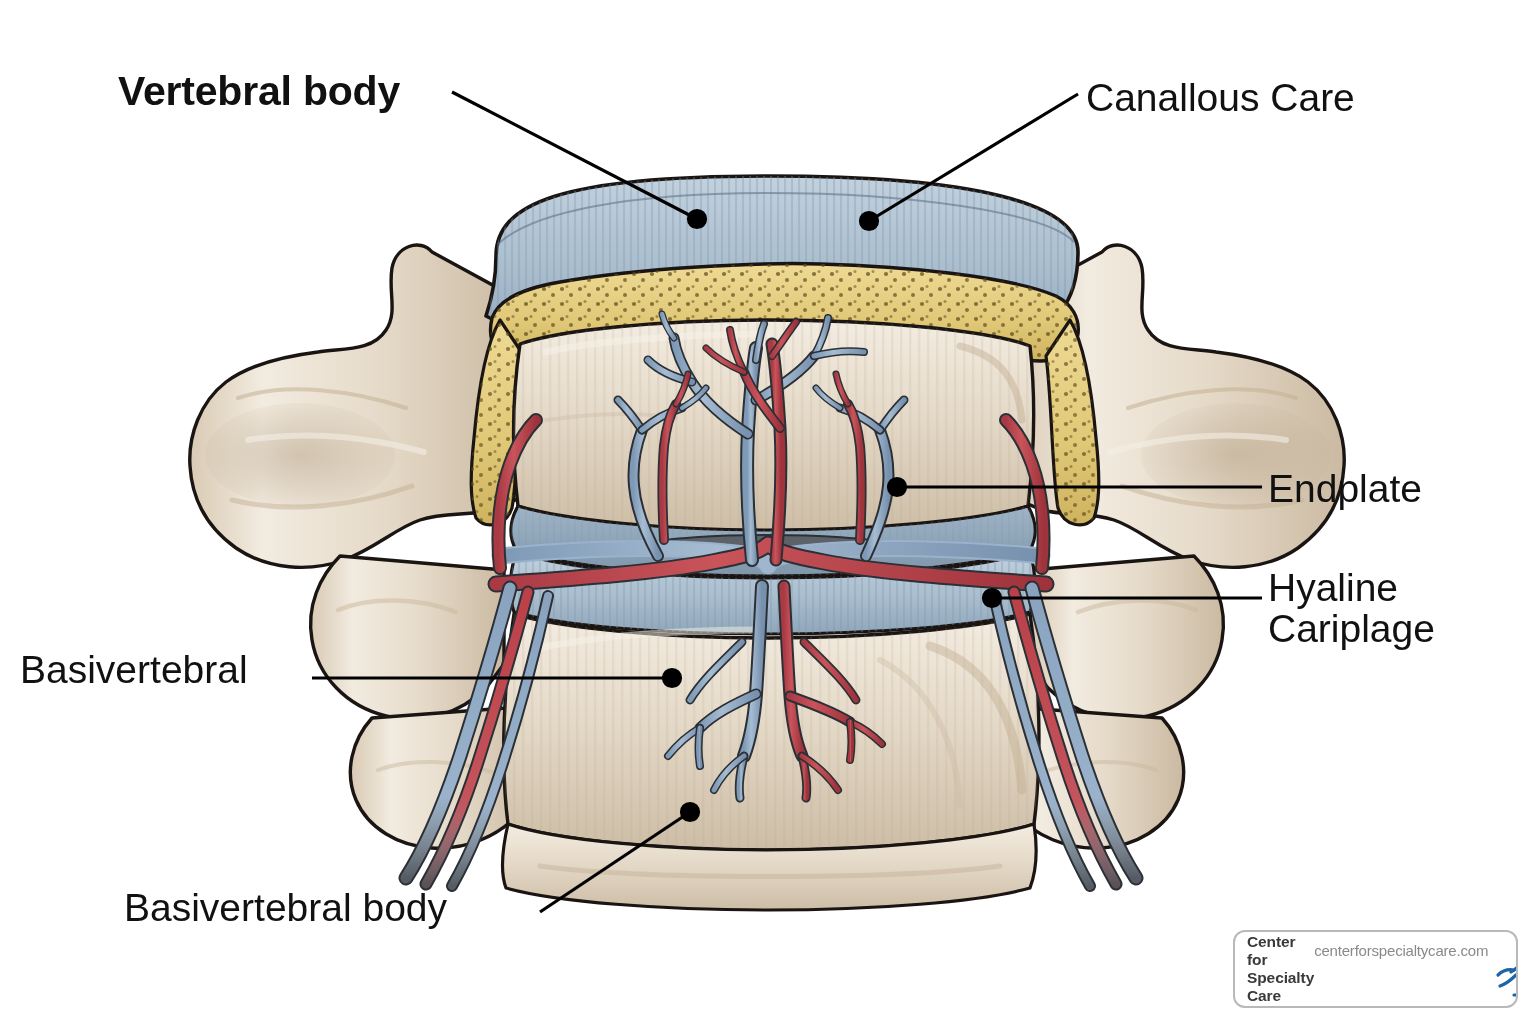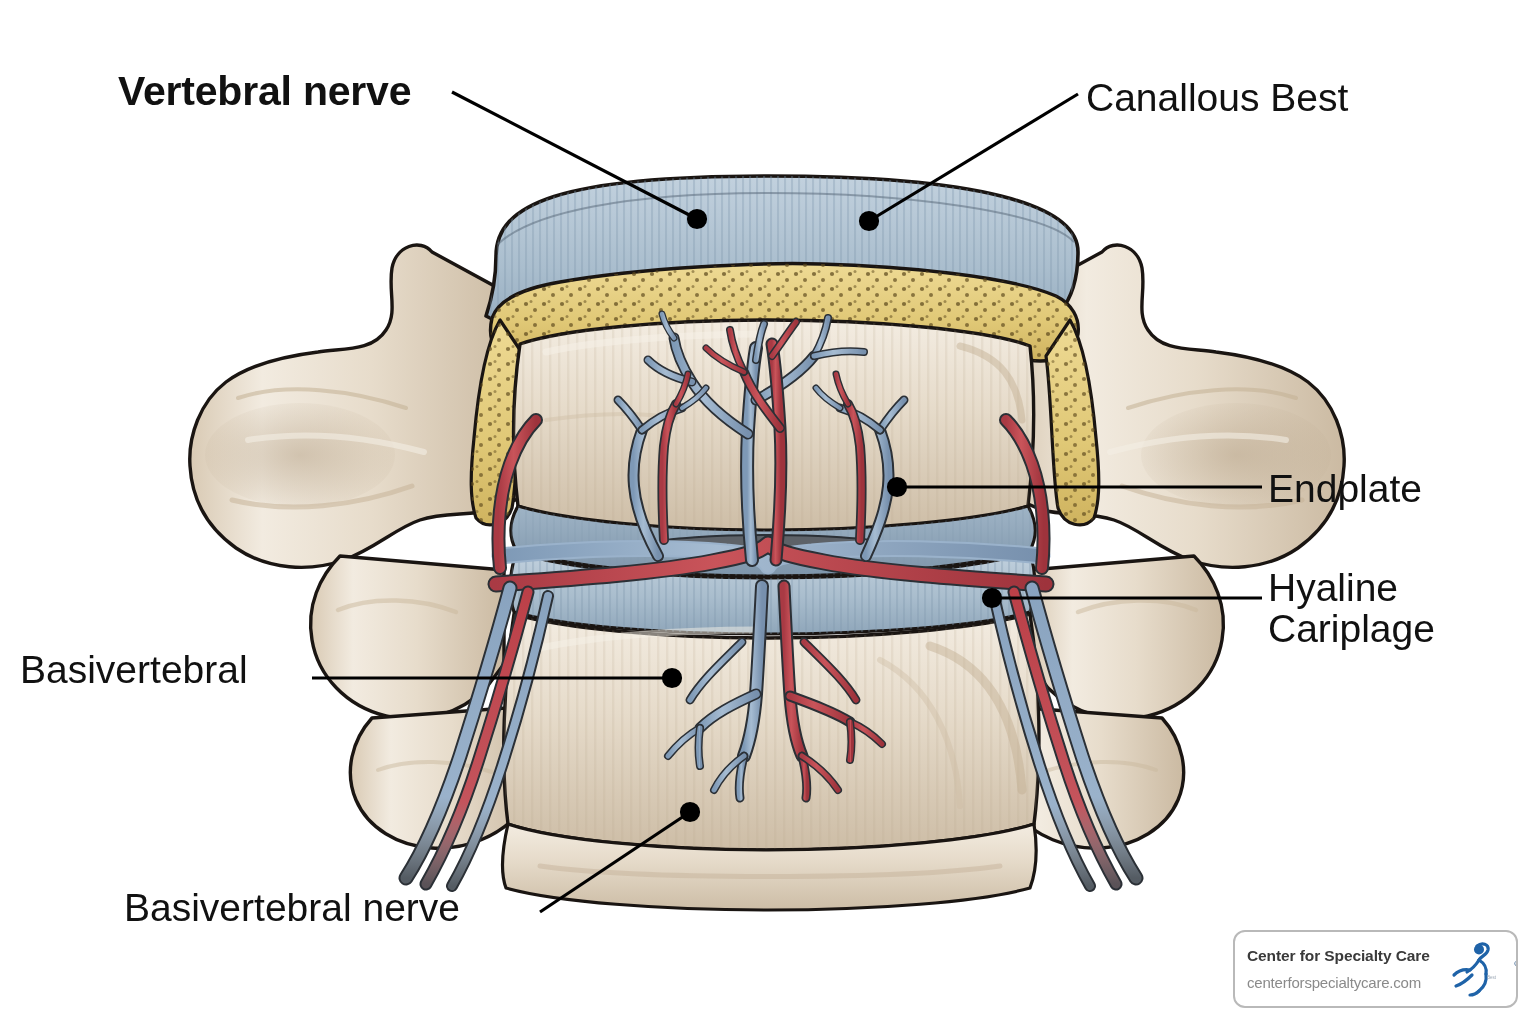--- a/index.html
+++ b/index.html
@@ -11,21 +11,21 @@
   .lbl.bold{font-weight:bold;}
   #lbl-vertebral-body{left:118px;top:70px;font-size:41px;letter-spacing:-0.2px;}
   #lbl-cancellous{left:1086px;top:78px;font-size:39px;}
   #lbl-endplate{left:1268px;top:462px;font-size:39px;margin-top:7px;}
   #lbl-hyaline{left:1268px;top:568px;font-size:39px;}
   #lbl-basivertebral{left:20px;top:650px;font-size:39px;text-align:center;}
   #lbl-basivertebral-nerve{left:124px;top:888px;font-size:39px;}
   #logo-card{position:absolute;left:1233px;top:930px;width:285px;height:78px;
       background:#ffffff;border:2px solid #b9b9b9;border-radius:12px;
       box-sizing:border-box;display:flex;align-items:center;padding:0 12px;overflow:hidden;}
-  #logo-text-wrap{display:flex;flex-direction:column;flex:1;}
+  #logo-text-wrap{display:flex;flex-direction:row;flex:1;}
   #logo-title{font-size:15.5px;font-weight:bold;color:#3a3a3a;letter-spacing:-0.1px;}
   #logo-url{font-size:15px;color:#8a8a8a;margin-top:9px;letter-spacing:-0.2px;}
   #logo-mark{width:58px;height:60px;position:relative;flex:none;margin-left:2px;}
   #logo-mark svg{position:absolute;left:0;top:0;}
   .cen-text{position:absolute;left:40px;top:20px;font-size:8px;color:#4a6f97;margin-left:28px;}
   .cen-sub{position:absolute;left:41px;top:36px;font-size:4.5px;color:#9aa6b4;}
 </style>
 </head>
 <body>
 
@@ -365,27 +365,27 @@
         <line x1="312" y1="678" x2="672" y2="678"></line>
           <circle cx="672" cy="678" r="8.5"></circle>
       </g>
       <g>
         <line x1="540" y1="912" x2="690" y2="812"></line>
           <circle cx="690" cy="812" r="8.5"></circle>
       </g>
     </g>
   </svg>
 
-  <div class="lbl bold" id="lbl-vertebral-body">Vertebral nerve</div>
-  <div class="lbl" id="lbl-cancellous">Canallous Best</div>
+  <div class="lbl bold" id="lbl-vertebral-body">Vertebral body</div>
+  <div class="lbl" id="lbl-cancellous">Canallous Care</div>
   <div class="lbl" id="lbl-endplate">Endplate</div>
   <div class="lbl" id="lbl-hyaline">Hyaline
 Cariplage</div>
   <div class="lbl" id="lbl-basivertebral">Basivertebral</div>
-  <div class="lbl" id="lbl-basivertebral-nerve">Basivertebral nerve</div>
+  <div class="lbl" id="lbl-basivertebral-nerve">Basivertebral body</div>
 
   <div id="logo-card">
     <div id="logo-text-wrap">
       <div id="logo-title">Center for Specialty Care</div>
       <div id="logo-url">centerforspecialtycare.com</div>
     </div>
     <div id="logo-mark">
       <svg width="58" height="60" viewBox="0 0 58 60" aria-hidden="true">
         <g stroke="#1f63a8" stroke-width="3.2" fill="none" stroke-linecap="round" stroke-linejoin="round">
           <circle cx="33" cy="10.5" r="5" fill="#1f63a8" stroke="none"></circle>

